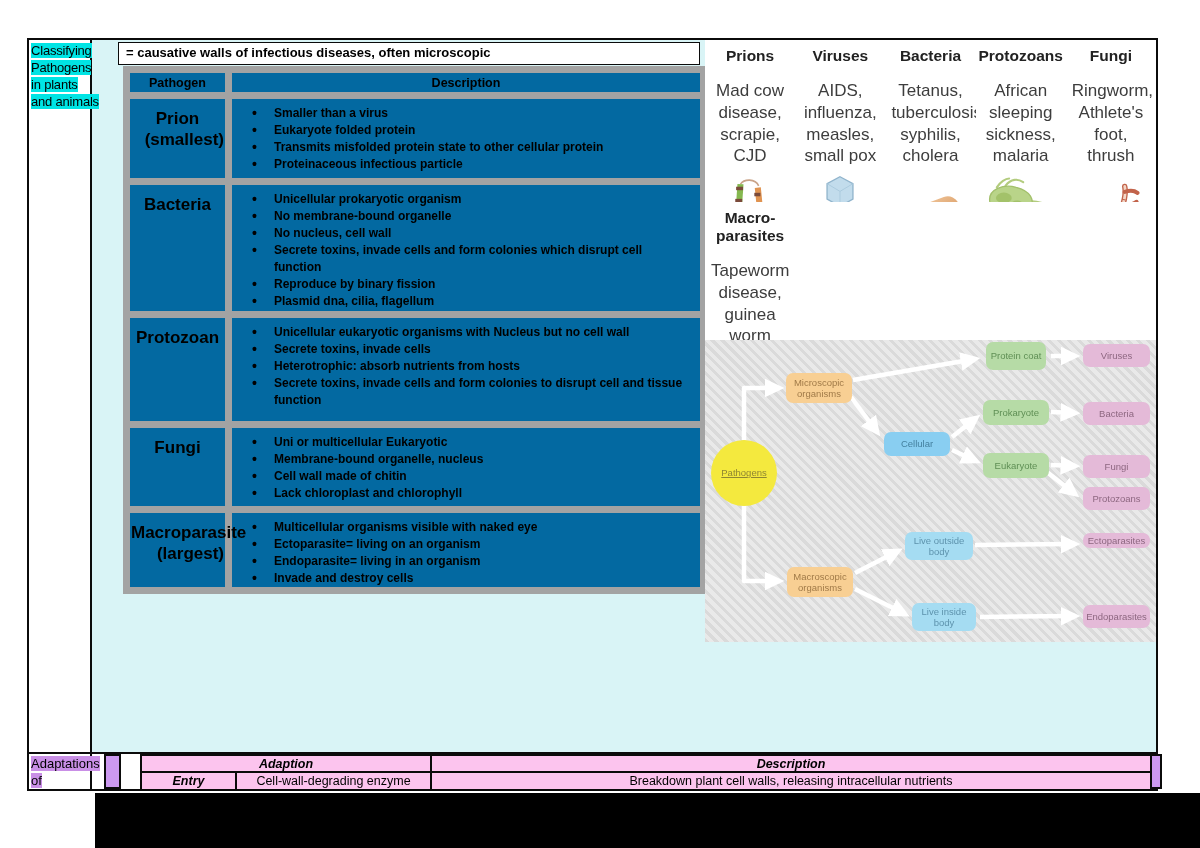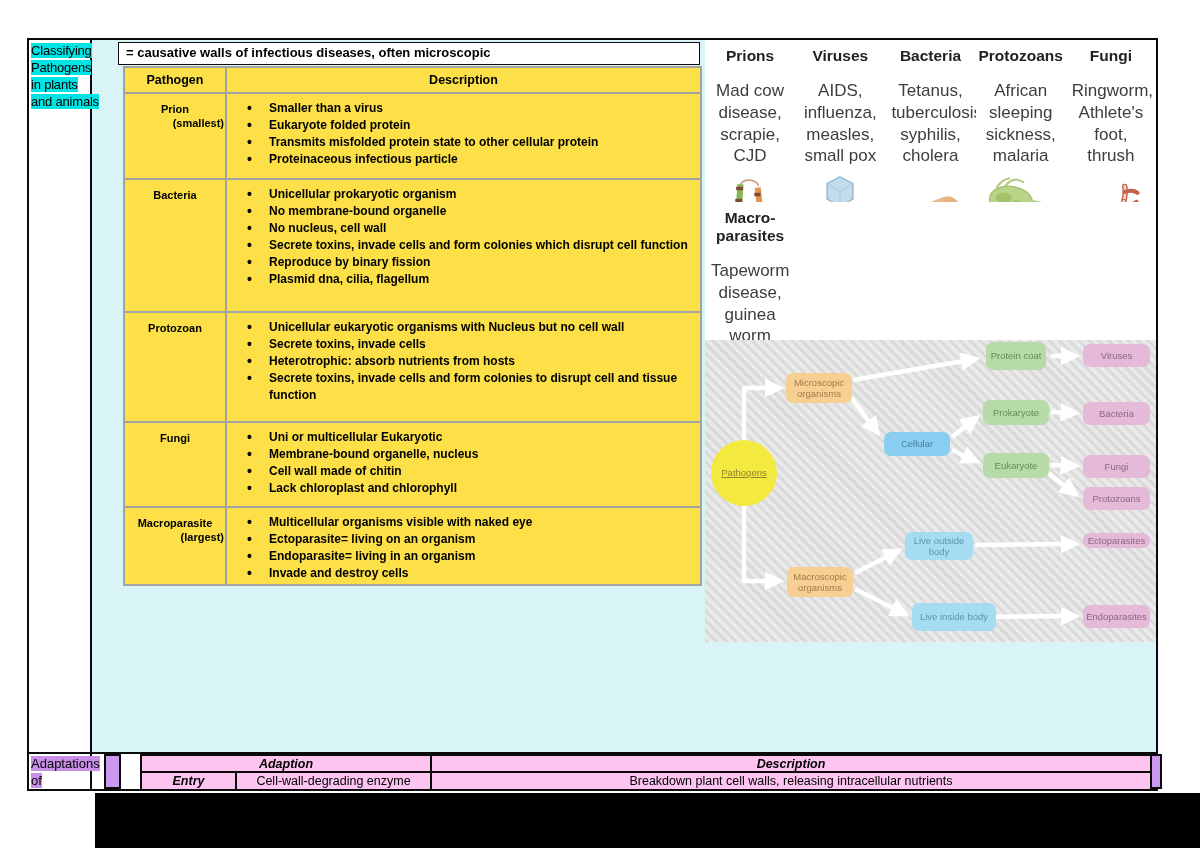--- a/index.html
+++ b/index.html
@@ -17,23 +17,23 @@
   .sidebar-title{position:absolute;left:31px;top:42px;width:68px;font-size:13px;line-height:1.32;color:#000;letter-spacing:-0.2px;}
   .sidebar-title span{background:#00e4e4;}
   .sidebar-bottom-label{position:absolute;left:31px;top:756px;width:70px;font-size:13px;line-height:1.3;color:#000;overflow-wrap:anywhere;}
   .sidebar-bottom-label span{background:#c98fe6;}
 
   
   .caption-cell{position:absolute;left:118px;top:42px;width:582px;height:23px;background:#ffffff;border:1.6px solid #0b0b0b;box-sizing:border-box;font-size:13px;font-weight:600;line-height:19px;padding-left:7px;color:#000;}
 
   
   .pathogen-table{position:absolute;left:123px;top:66px;border-collapse:collapse;table-layout:fixed;width:577px;}
-  .pathogen-table td,.pathogen-table th{border:2px solid #a3a3a3;background:#fde047;vertical-align:top;box-sizing:border-box;color:#000;}
+  .pathogen-table td,.pathogen-table th{border:7px solid #a3a3a3;background:#0369a1;vertical-align:top;box-sizing:border-box;color:#000;}
   .pathogen-table th{height:26px;font-size:12.5px;font-weight:bold;text-align:center;vertical-align:middle;}
-  .name-cell{text-align:center;font-weight:bold;font-size:11px;padding-top:9px;line-height:1.25;}
+  .name-cell{text-align:center;font-weight:bold;font-size:17px;padding-top:9px;line-height:1.25;}
   .name-cell .qual{display:block;font-weight:bold;text-align:right;}
   .desc-cell{padding:6px 8px 0 10px;}
   .desc-cell ul{margin:0;padding:0;list-style:none;}
   .desc-cell li{position:relative;padding-left:32px;font-size:12px;font-weight:bold;line-height:17px;}
   .desc-cell li::before{content:"\2022";position:absolute;left:10px;top:0;font-size:14px;}
 
   
   .examples-panel{position:absolute;left:705px;top:40px;width:451px;height:300px;background:#ffffff;display:grid;grid-template-columns:1fr 1fr 1fr 1fr 1fr;grid-template-rows:162px 138px;}
   .card{text-align:center;overflow:hidden;}
   .card-title{font-size:15.5px;font-weight:bold;color:#222;margin-top:7px;}
@@ -281,21 +281,21 @@
     <div class="node n-orange" style="left:82px;top:227px;width:66px;height:30px;">Macroscopic organisms</div>
     <div class="node n-blue" style="left:179px;top:92px;width:66px;height:24px;">Cellular</div>
     <div class="node n-green" style="left:281px;top:2px;width:60px;height:28px;">Protein coat</div>
     <div class="node n-green" style="left:278px;top:60px;width:66px;height:25px;">Prokaryote</div>
     <div class="node n-green" style="left:278px;top:113px;width:66px;height:25px;">Eukaryote</div>
     <div class="node n-pink" style="left:378px;top:4px;width:67px;height:23px;">Viruses</div>
     <div class="node n-pink" style="left:378px;top:62px;width:67px;height:23px;">Bacteria</div>
     <div class="node n-pink" style="left:378px;top:115px;width:67px;height:23px;">Fungi</div>
     <div class="node n-pink" style="left:378px;top:147px;width:67px;height:23px;">Protozoans</div>
     <div class="node n-blue-light" style="left:200px;top:192px;width:68px;height:28px;">Live outside body</div>
-    <div class="node n-blue-light" style="left:207px;top:263px;width:84px;height:28px;">Live inside body</div>
+    <div class="node n-blue-light" style="left:207px;top:263px;width:64px;height:28px;">Live inside body</div>
     <div class="node n-pink" style="left:378px;top:193px;width:67px;height:15px;">Ectoparasites</div>
     <div class="node n-pink" style="left:378px;top:265px;width:67px;height:23px;">Endoparasites</div>
   </div>
 
   <div class="adapt-strip-left"></div>
   <div class="adapt-strip-right"></div>
   <table class="adapt-table">
     <colgroup>
         <col style="width:95px">
         <col style="width:195px">

